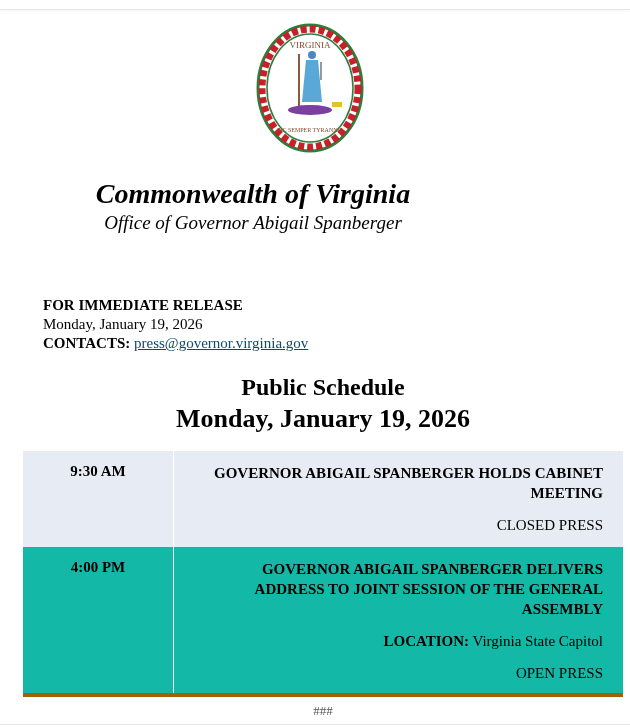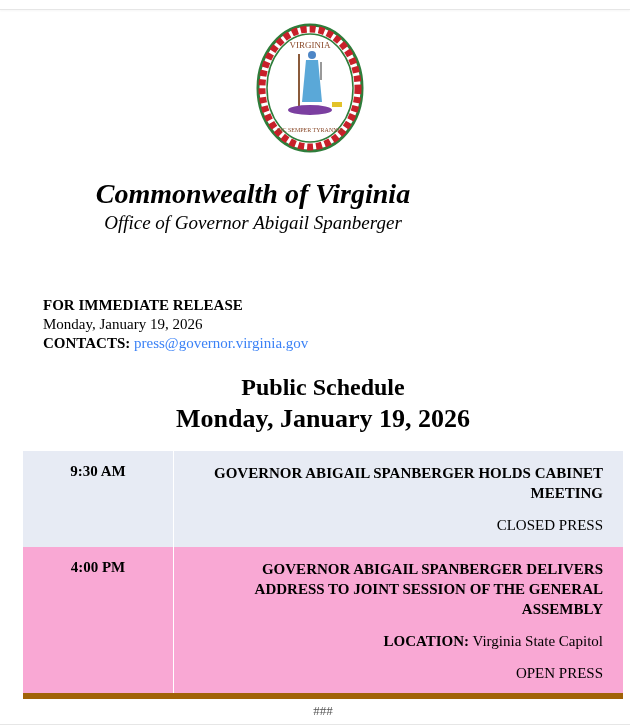--- a/index.html
+++ b/index.html
@@ -6,29 +6,29 @@
   body { width: 630px; height: 728px; position: relative; overflow: hidden;
          font-family: "Liberation Serif", "DejaVu Serif", serif; color: #000; }
   .top-bar { position: absolute; left: 0; top: 0; width: 630px; height: 9px;
              border-bottom: 1px solid #e6e6e6; box-shadow: 0 1px 2px rgba(0,0,0,0.04); }
   .seal { position: absolute; left: 256px; top: 22px; width: 108px; height: 132px; }
   .title { position: absolute; left: 0; width: 506px; text-align: center; }
   .title-main { top: 178px; font-size: 28px; font-weight: bold; font-style: italic; }
   .title-sub { top: 212px; font-size: 19px; font-style: italic; }
   .release { position: absolute; left: 43px; top: 296px; font-size: 15px; line-height: 19px; }
   .release b { font-weight: bold; }
-  .release a { color: #3b82f6; }
+  .release a { color: #0c4a6e; text-decoration: underline; }
   .sched-head { position: absolute; left: 0; width: 646px; text-align: center; font-weight: bold; }
   .sched-h1 { top: 374px; font-size: 24px; }
   .sched-h2 { top: 404px; font-size: 26px; }
   table.sched { position: absolute; left: 23px; top: 451px; width: 600px;
                 border-collapse: collapse; font-size: 15px; }
   table.sched td { vertical-align: top; }
   table.sched tr.r1 { background: #e7ebf4; }
-  table.sched tr.r2 { background: #f9a8d4; border-bottom: 6px solid #a16207; }
+  table.sched tr.r2 { background: #14b8a6; border-bottom: 4px solid #a16207; }
   td.time { width: 150px; text-align: center; font-weight: bold; padding: 12px 0 0 0;
             border-right: 1px solid #ffffff; }
   td.event { padding: 12px 20px 0 20px; text-align: right; }
   .ev-title { font-weight: bold; line-height: 20px; margin: 0; }
   .ev-line { margin: 12px 0 0 0; line-height: 20px; }
   .ev-press { margin: 12px 0 12px 0; line-height: 20px; }
   tr.r2 .ev-press { margin-bottom: 10px; }
   .end-mark { position: absolute; left: 0; top: 703px; width: 646px; text-align: center;
               font-size: 13px; color: #555; }
   .bottom-line { position: absolute; left: 0; top: 724px; width: 630px; height: 0;

